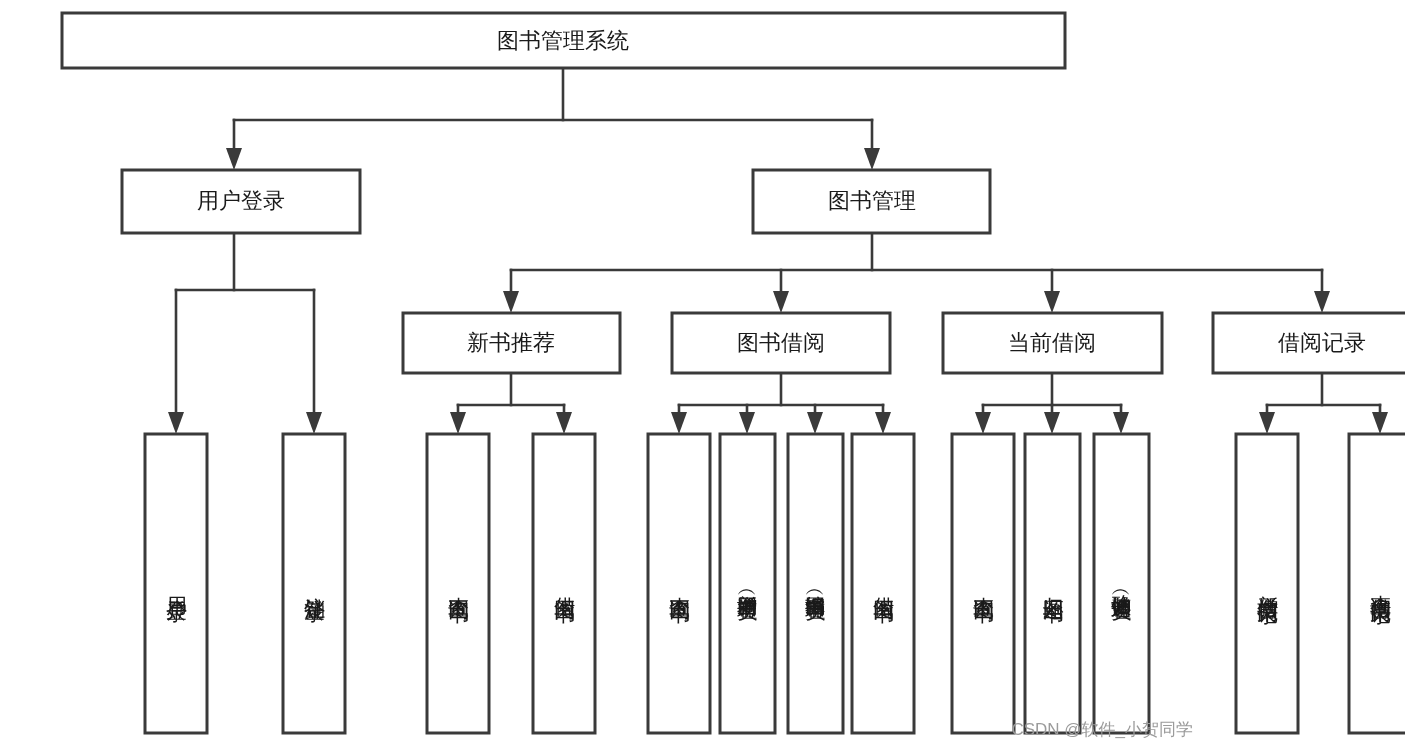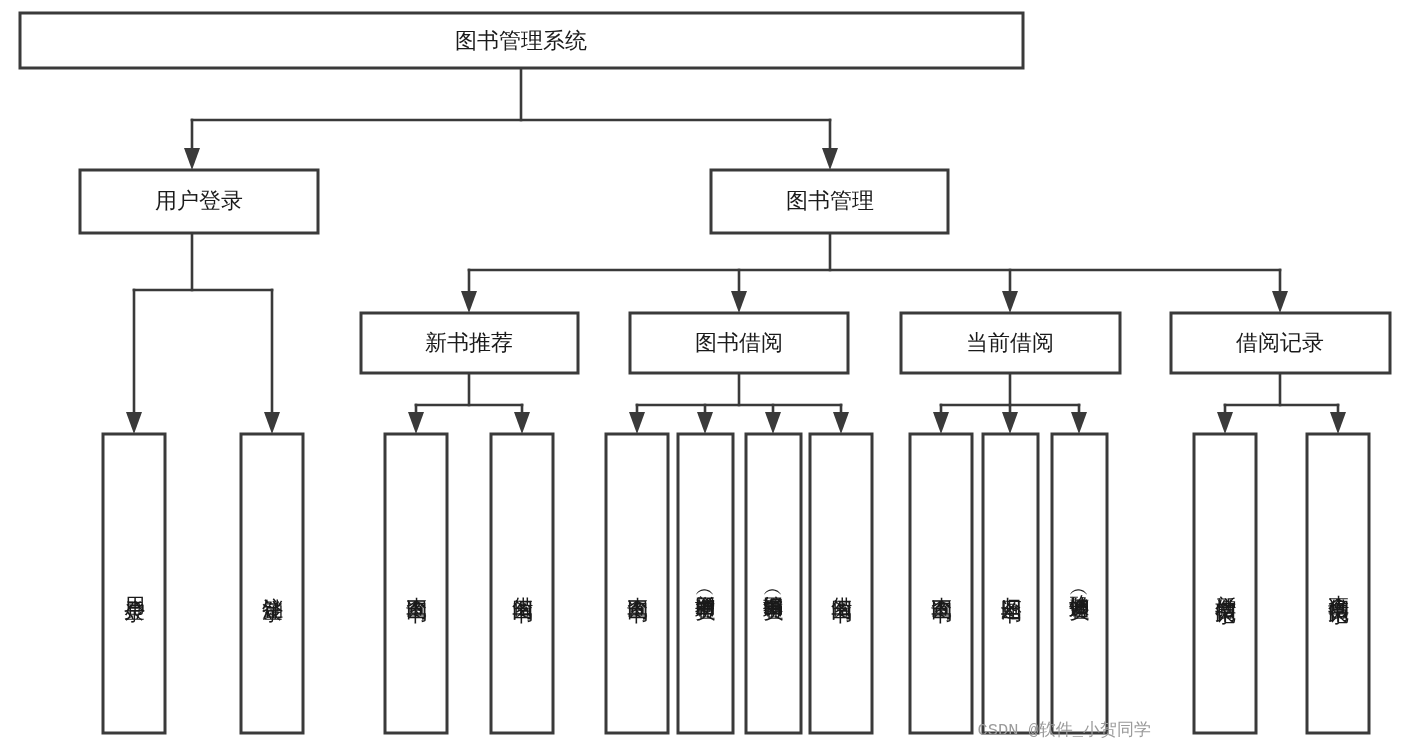--- a/index.html
+++ b/index.html
@@ -11,20 +11,21 @@
     width: 1405px;
     height: 747px;
     overflow: hidden;
     font-family: "DejaVu Sans", "Liberation Sans", sans-serif;
   }
   #diagram-root {
     position: relative;
     width: 1161px;
     height: 747px;
     background: #ffffff;
+    margin-left: 42px;
   }
   svg.diagram-canvas {
     position: absolute;
     top: 0;
     left: 0;
     width: 1405px;
     height: 747px;
     display: block;
   }
   .node-box {
@@ -68,21 +69,21 @@
     text-align: center;
   }
   .leaf-label.tall {
     font-size: 20px;
     letter-spacing: 1px;
   }
   .watermark {
     position: absolute;
     right: 10px;
     bottom: 6px;
-    font-family: Liberation Mono, monospace;
+    font-family: Liberation Sans, sans-serif;
     font-size: 17px;
     color: #9b9b9b;
     white-space: nowrap;
     pointer-events: none;
   }
 </style>
 </head>
 <body>
 
 <div id="diagram-root">

